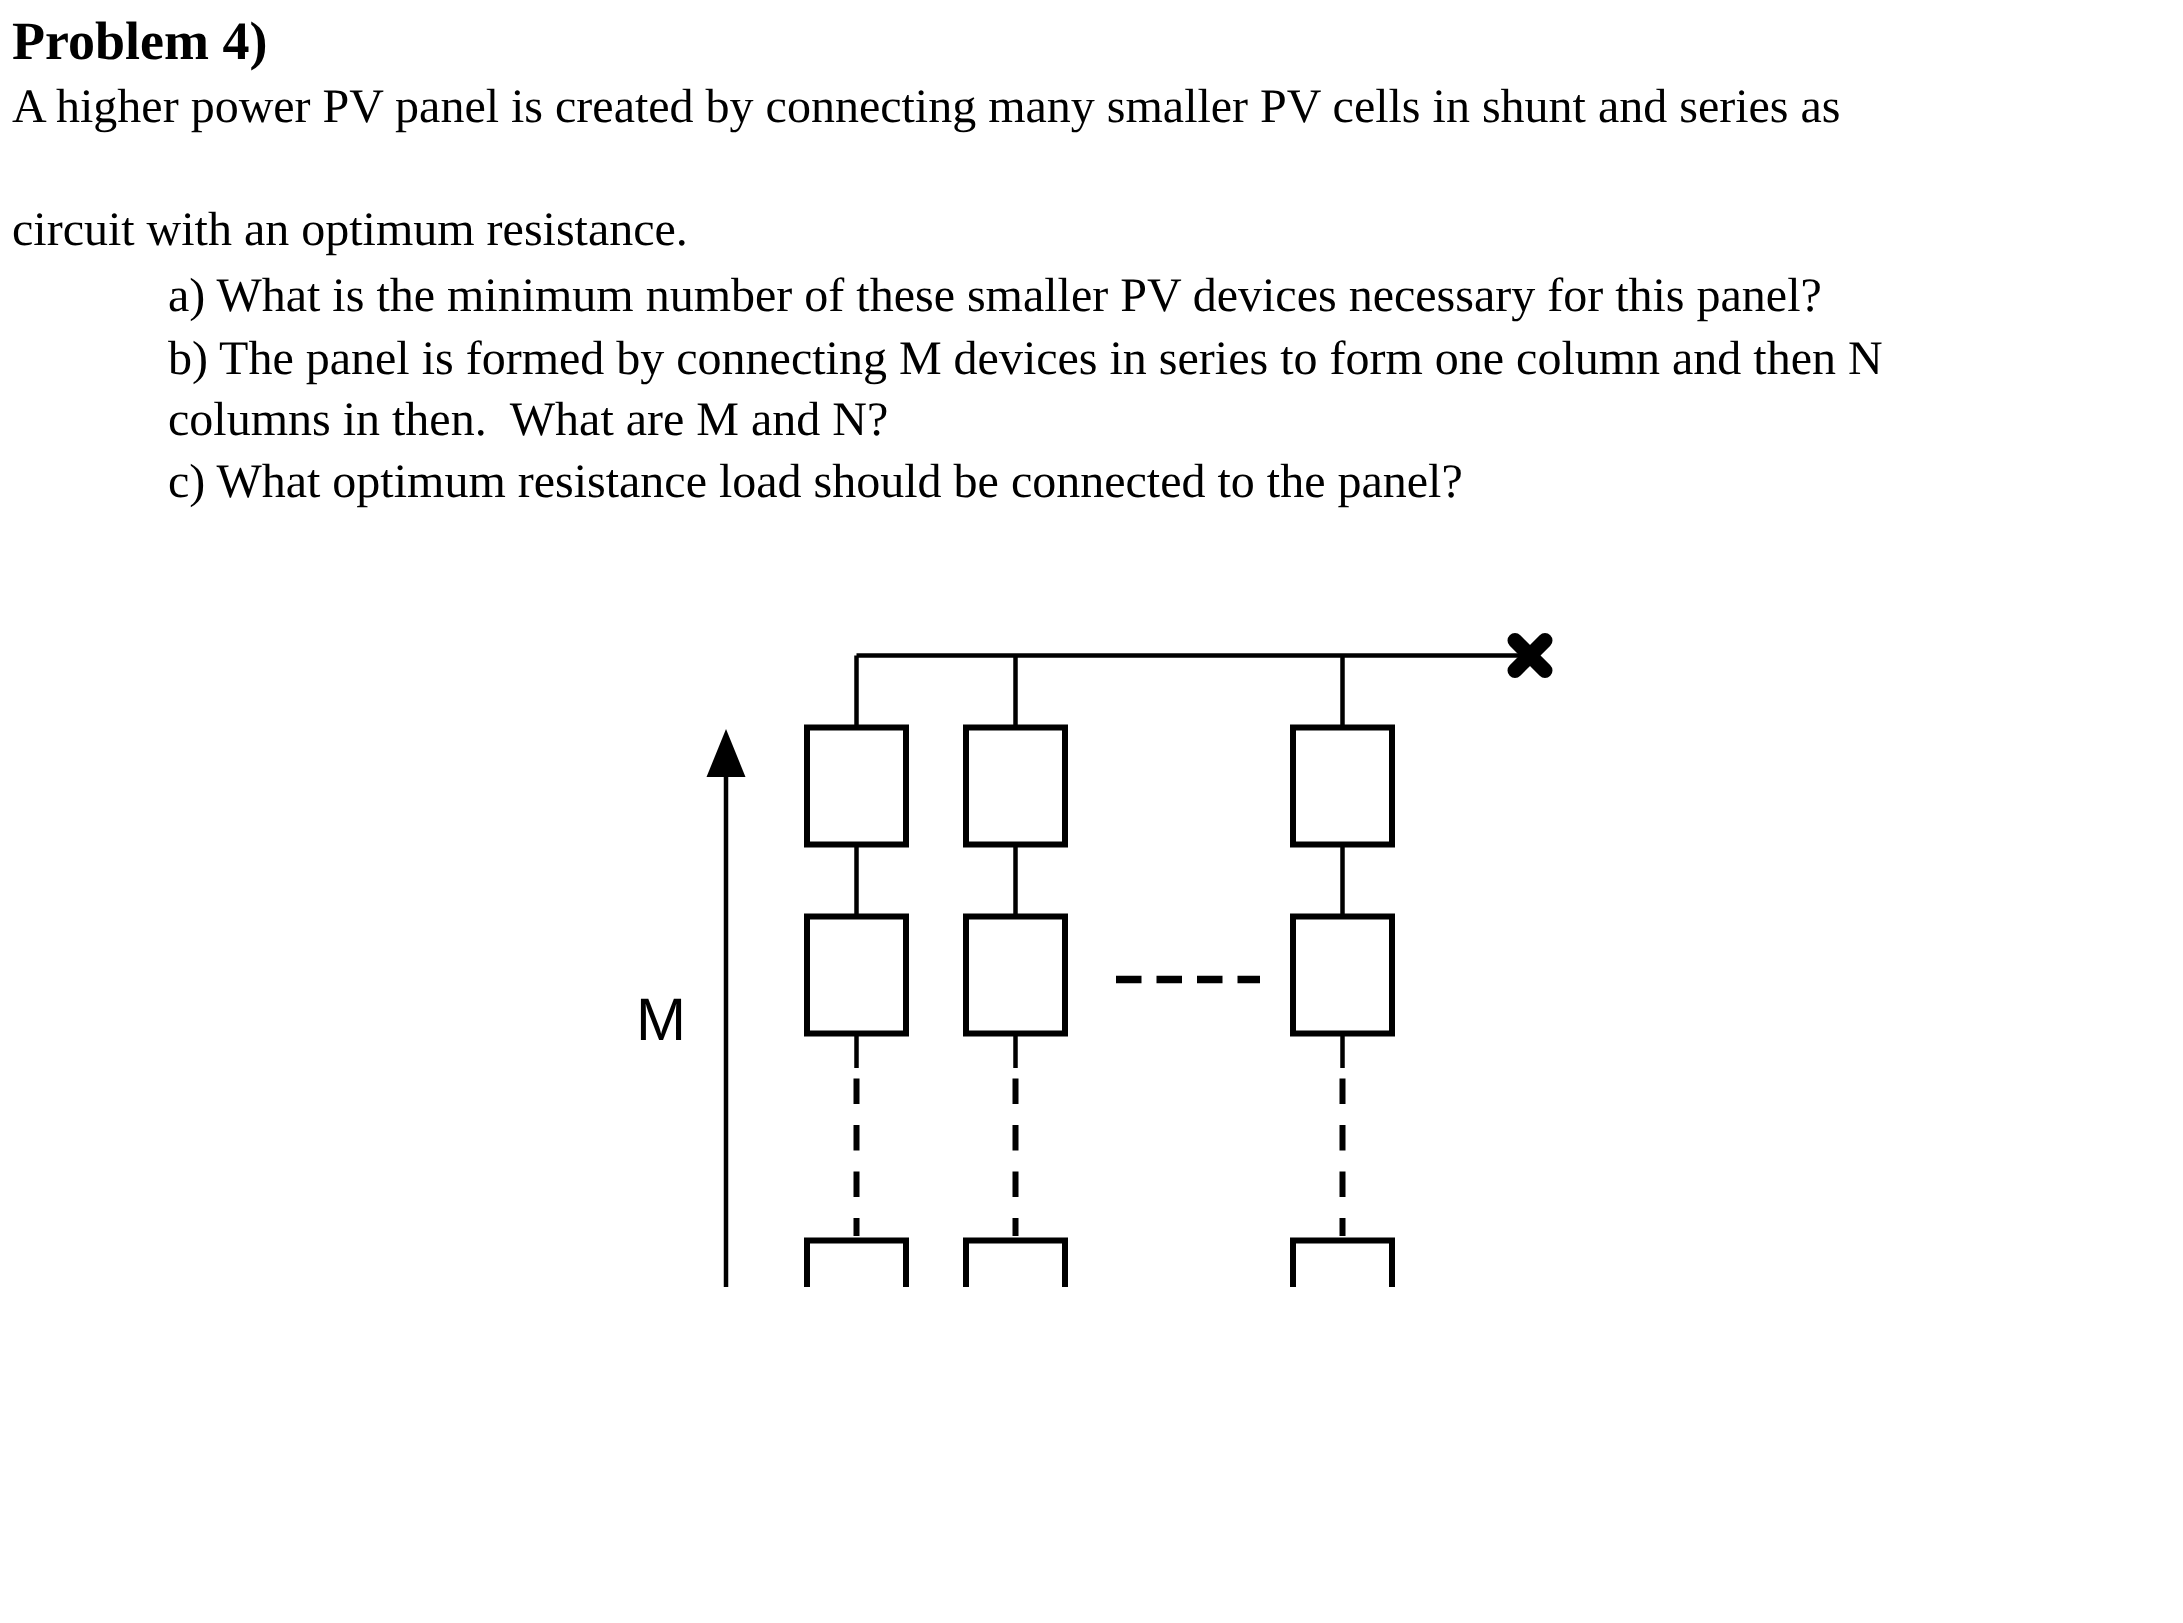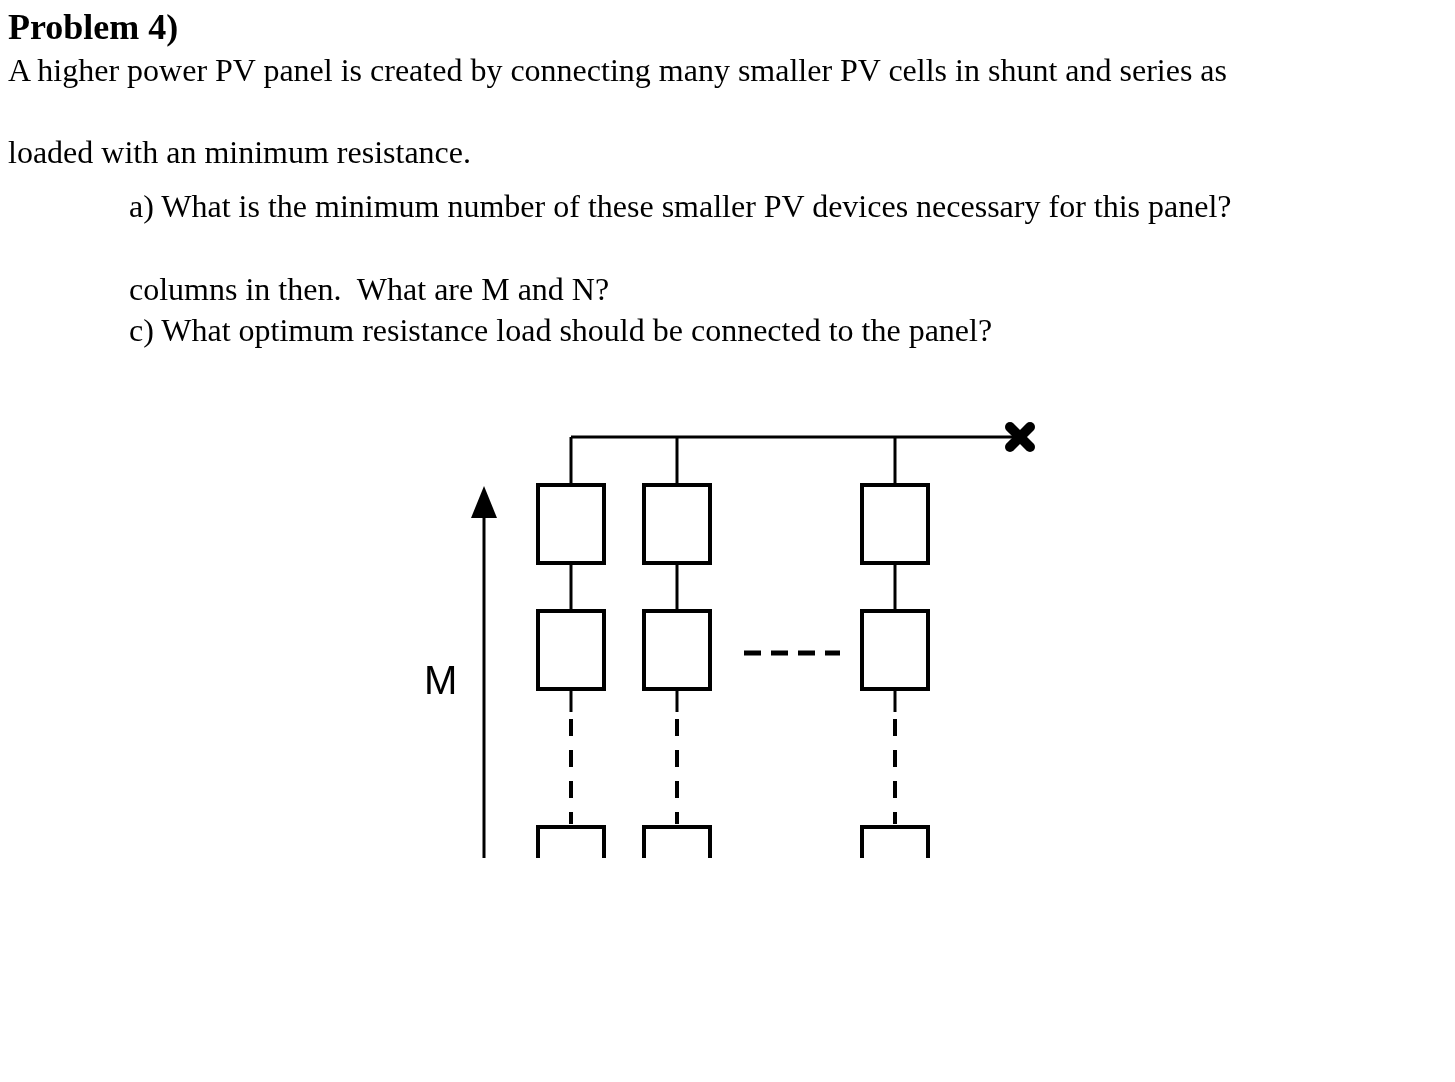--- a/index.html
+++ b/index.html
@@ -18,21 +18,21 @@
     left: 8px;
     font-size: 32px;
     line-height: 1.18;
     white-space: pre;
     color: #000000;
   }
   .tline.title {
     font-weight: bold;
     font-size: 36px;
   }
-  .tline.indent { left: 129px; margin-top: 10px; }
+  .tline.indent { left: 112px; }
   svg.diagram {
     position: absolute;
     left: 0;
     top: 0;
     width: 1455px;
     height: 1082px;
   }
   .m-label {
     position: absolute;
     left: 424px;
@@ -64,22 +64,23 @@
     color: #000000;
   }
 </style>
 </head>
 <body>
 
 <div class="page">
 
   <div class="tline title" style="top:6px">Problem 4)</div>
   <div class="tline" style="top:52px">A higher power PV panel is created by connecting many smaller PV cells in shunt and series as</div>
-  <div class="tline" style="top:134px">loaded with an minimum resistance.</div>
+  <div class="tline" style="top:134px">circuit with an optimum resistance.</div>
   <div class="tline indent" style="top:178px">a) What is the minimum number of these smaller PV devices necessary for this panel?</div>
+  <div class="tline indent" style="top:220px">b) The panel is formed by connecting M devices in series to form one column and then N</div>
   <div class="tline indent" style="top:261px">columns in then.  What are M and N?</div>
   <div class="tline indent" style="top:302px">c) What optimum resistance load should be connected to the panel?</div>
 
   <svg class="diagram" viewBox="0 0 1455 1082">
     <g stroke="#000000" fill="none">
 
       <line x1="571" y1="437" x2="1016" y2="437" stroke-width="3"></line>
 
       <line x1="571" y1="952" x2="1018" y2="952" stroke-width="3"></line>
 

